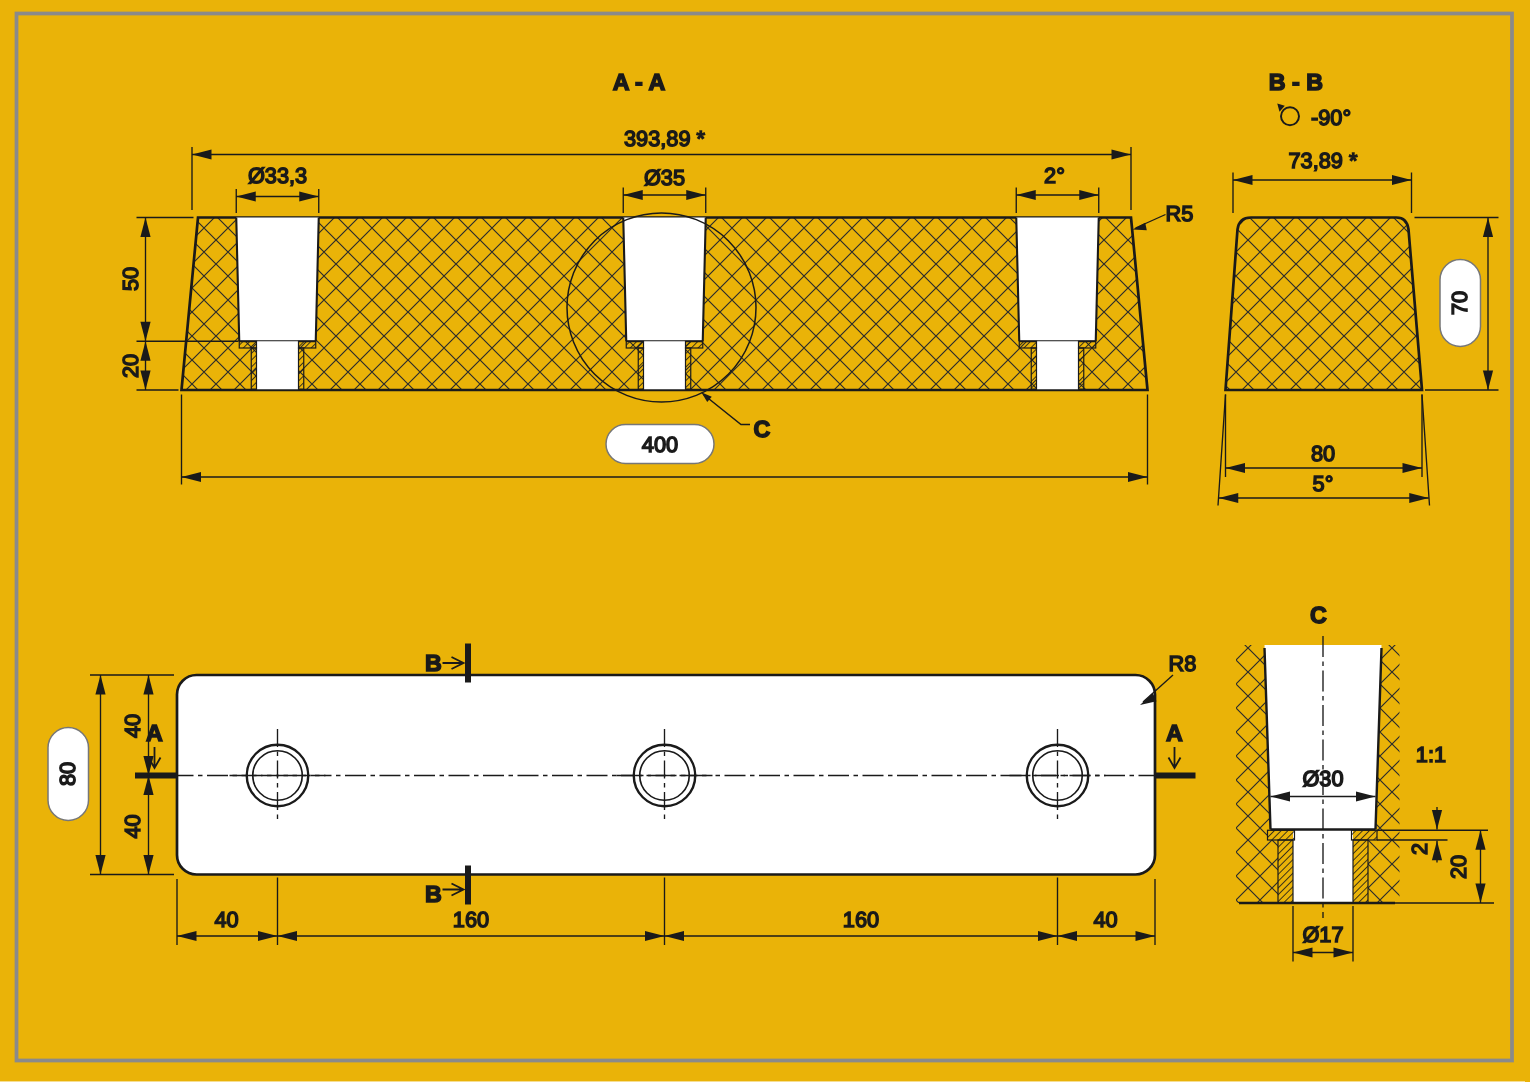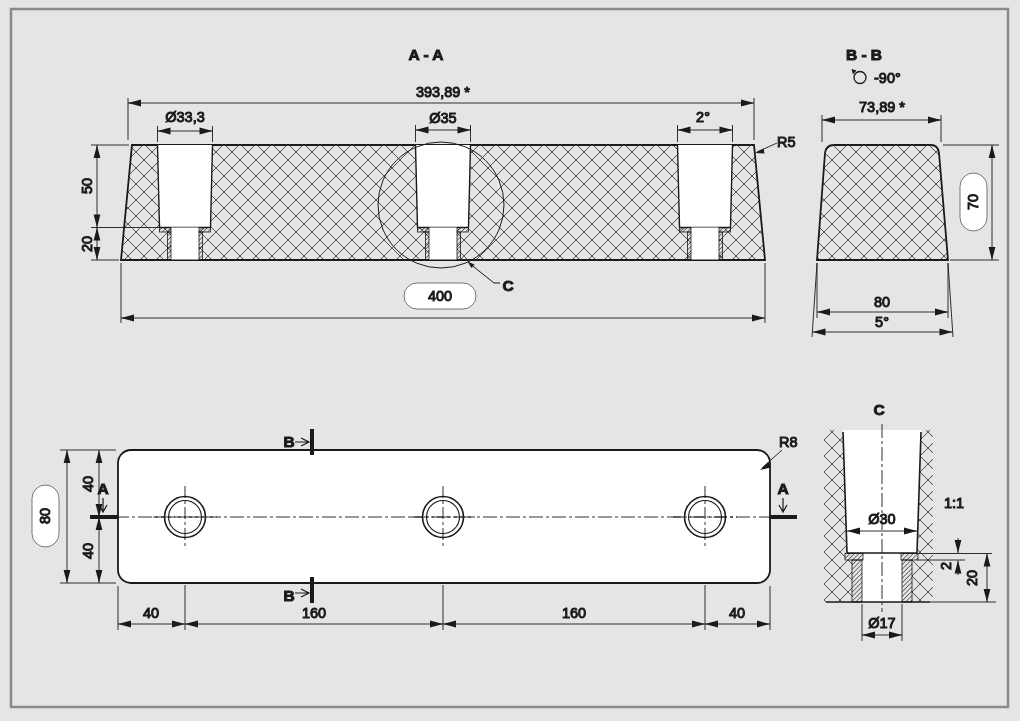--- a/index.html
+++ b/index.html
@@ -1,16 +1,16 @@
 <!DOCTYPE html>
 <html><head>
 <meta charset="utf-8">
 <style>
   html,body{margin:0;padding:0;background:#ffffff;}
-  .sheet{position:relative;width:1020px;height:721px;background:#e5e5e5;overflow:hidden;
+  .sheet{position:relative;width:1020px;height:721px;background:#eab308;overflow:hidden;
          font-family:"Liberation Sans", sans-serif;}
   svg{position:absolute;left:0;top:0;}
   text{fill:#1a1a1a;font-family:"Liberation Sans", sans-serif;font-size:14.5px;}
   .t-title{font-weight:bold;font-size:15.5px;}
   .t-dim{font-size:14.5px;}
 </style>
 </head>
 <body>
 
 <div class="sheet">

